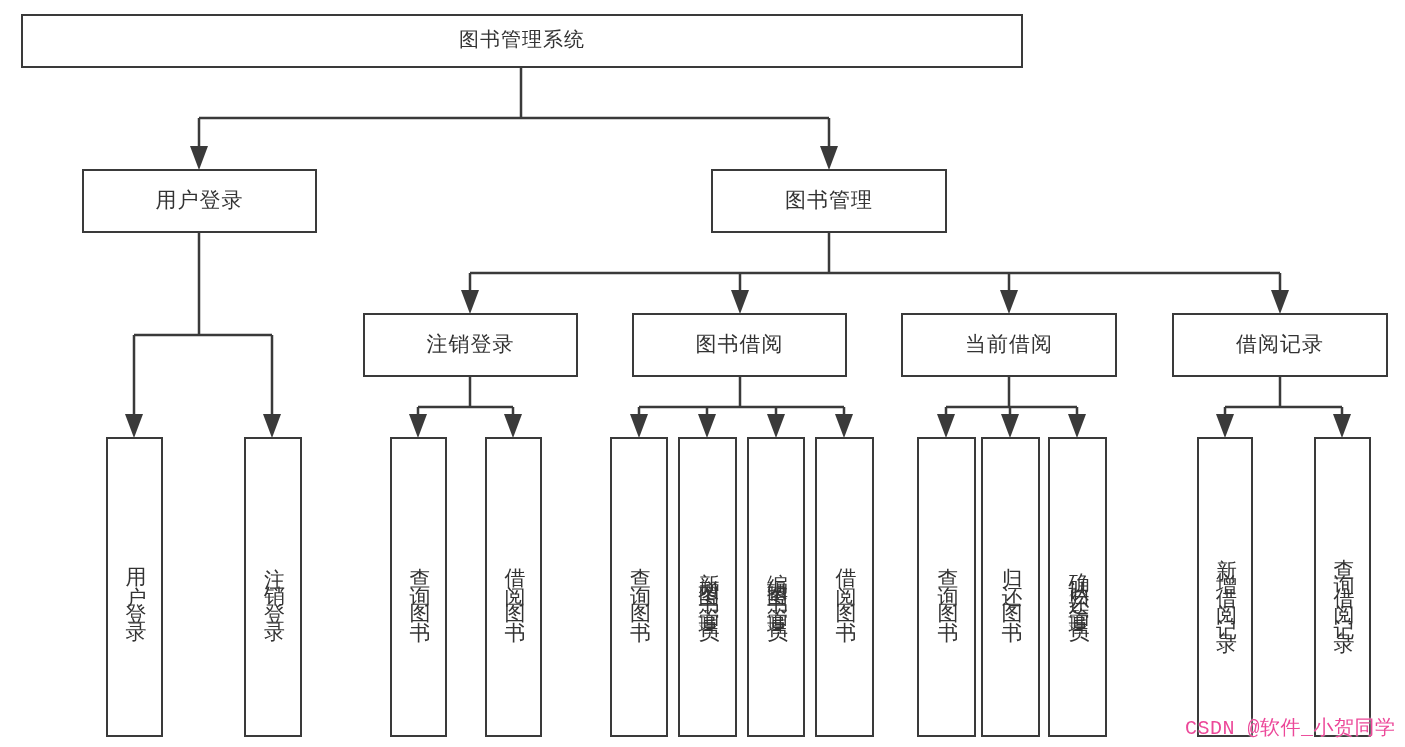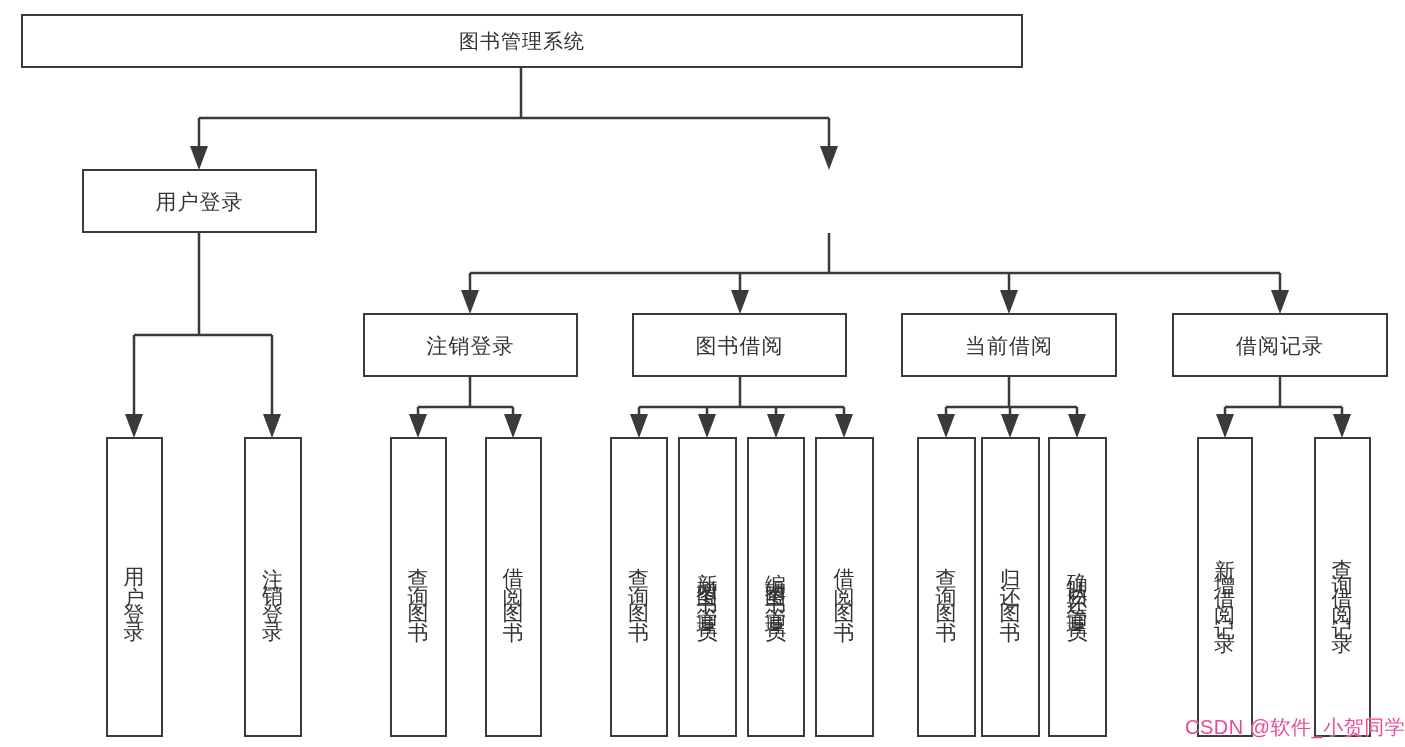--- a/index.html
+++ b/index.html
@@ -1,21 +1,21 @@
 <!DOCTYPE html>
 <html><head>
 <meta charset="utf-8">
 <style>
   html, body { margin: 0; padding: 0; background: #ffffff; }
   #stage {
     position: relative;
     width: 1405px;
     height: 747px;
     background: #ffffff;
-    font-family: Liberation Sans, sans-serif;
+    font-family: Liberation Mono, monospace;
     color: #333333;
     overflow: hidden;
   }
   #connectors {
     position: absolute;
     left: 0; top: 0;
     width: 1405px; height: 747px;
   }
   .box {
     position: absolute;
@@ -110,20 +110,23 @@
     <polygon class="arrow" points="1333,414 1351,414 1342,438"></polygon>
   </svg>
 
   <div class="box" style="left:21px; top:14px; width:1002px; height:54px;">
     <span class="hlabel root-label">图书管理系统</span>
   </div>
 
   <div class="box" style="left:82px; top:169px; width:235px; height:64px;">
     <span class="hlabel">用户登录</span>
   </div>
+  <div class="box" style="left:711px; top:169px; width:236px; height:64px;">
+    <span class="hlabel">图书管理</span>
+  </div>
 
   <div class="box" style="left:363px; top:313px; width:215px; height:64px;">
     <span class="hlabel">注销登录</span>
   </div>
   <div class="box" style="left:632px; top:313px; width:215px; height:64px;">
     <span class="hlabel">图书借阅</span>
   </div>
   <div class="box" style="left:1172px; top:313px; width:216px; height:64px;">
     <span class="hlabel">借阅记录</span>
   </div>

